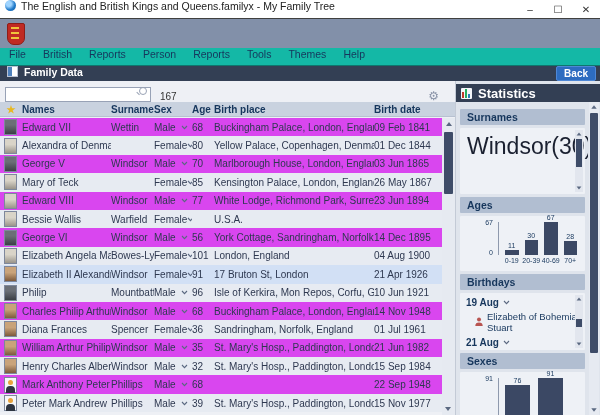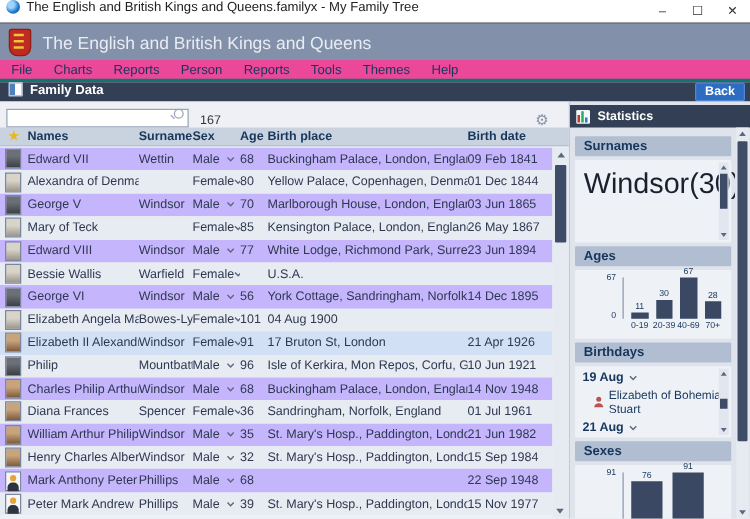--- a/index.html
+++ b/index.html
@@ -16,22 +16,22 @@
   .winbtn{width:28px;display:flex;align-items:center;justify-content:center;
           font-size:10px;color:#333}
   
   .appheader{height:29px;background:#8290a9;display:flex;align-items:center}
   .shield{width:16px;height:20px;margin-left:7px;background:#c02a23;
           border:1px solid #8e1d18;border-radius:2px 2px 7px 7px;position:relative}
   .shield::before{content:"";position:absolute;left:3px;top:3px;width:8px;height:2px;
           background:#f0c43c;box-shadow:0 5px 0 #f0c43c,0 10px 0 #f0c43c}
   .apptitle{color:#e9ecf3;font-size:14px;margin-left:9px;white-space:nowrap}
   
-  .menubar{height:18px;background:#ec4899;display:flex;align-items:center;padding-left:9px;
-           border-bottom:3px solid #0f766e;box-sizing:border-box}
+  .menubar{height:18px;background:#14b8a6;display:flex;align-items:flex-start;padding-left:9px;
+           border-bottom:1px solid #0f766e;box-sizing:border-box}
   .menu-item{font-size:10.5px;color:#16365c;margin-right:17px;white-space:nowrap}
   
   .sectionbar{height:32px;background:#333f54;display:flex;align-items:flex-start;padding:0 4px}
   .fd-icon{width:9px;height:9px;background:#fff;margin-left:3px;position:relative;border:1px solid #b9c2d4}
   .fd-icon::before{content:"";position:absolute;left:0;top:0;width:4px;height:9px;background:#4f81bd}
   .sectionbar .label{font-size:10.5px;font-weight:bold;color:#fff;margin-left:6px}
   .backbtn{margin-left:auto;background:#2d6cc0;border:1px solid #4e87d6;color:#fff;
            font-size:10px;font-weight:bold;padding:0px 7px;height:13px;line-height:13px;border-radius:2px}
   
   .content{position:absolute;top:81px;left:0;right:0;bottom:0;display:flex}
@@ -46,21 +46,21 @@
   .count{font-size:10px;color:#333;margin-left:9px}
   .gear{margin-left:auto;margin-right:16px;color:#8a94a8;font-size:12px;line-height:12px}
   
   .thead{height:15px;background:#c9d2df;display:grid;
          grid-template-columns:22px 89px 43px 38px 22px 160px auto;
          align-items:center;font-size:10px;font-weight:bold;color:#16365c;
          border-bottom:1px solid #b7c1d1;box-sizing:border-box}
   .star{color:#e8b820;font-size:10px;text-align:center}
   .tbody{position:absolute;top:37px;left:0;right:13px;bottom:0;overflow:hidden}
   .row{display:grid;grid-template-columns:22px 89px 43px 38px 22px 160px auto;
-       height:18.4px;align-items:center;font-size:10px;color:#2e3850;background:#c4b5fd}
+       height:18.4px;align-items:center;font-size:10px;color:#2e3850;background:#d946ef}
   .row:nth-child(even){background:#e7ebf2}
   .row.selected{background:#d2e0f5}
   .cell{overflow:hidden;white-space:nowrap;text-overflow:clip}
   .avatar{width:13px;height:16px;margin-left:4px;border:1px solid #7d879c;box-sizing:border-box}
   .avatar.dark{background:linear-gradient(180deg,#6b6f76 0 35%,#3c3f45)}
   .avatar.light{background:linear-gradient(180deg,#d9d4c8 0 40%,#9a948a)}
   .avatar.sepia{background:linear-gradient(180deg,#c9a37a 0 40%,#7d5a3c)}
   .avatar.placeholder{background:#f6f7f9;position:relative}
   .avatar.placeholder::before{content:"";position:absolute;left:3px;top:2px;width:5px;height:5px;border-radius:50%;background:#e8a33d}
   .avatar.placeholder::after{content:"";position:absolute;left:1px;top:8px;width:9px;height:7px;border-radius:4px 4px 0 0;background:#2d3440}
@@ -71,21 +71,21 @@
   .vscroll{position:absolute;top:37px;right:0;width:13px;bottom:0;background:#e6eaf1}
   .vthumb{position:absolute;left:2px;right:2px;background:#3e4c68;border-radius:1px}
   .tri{width:0;height:0;margin:0 auto}
   .tri.up{border-left:3px solid transparent;border-right:3px solid transparent;border-bottom:4px solid #5a6880}
   .tri.down{border-left:3px solid transparent;border-right:3px solid transparent;border-top:4px solid #5a6880}
   
   .stats{flex:1;position:relative;background:#dfe4ec}
   .stats-header{height:18px;background:#333f54;display:flex;align-items:center;margin-top:3px}
   .stats-icon{width:11px;height:11px;background:#f4f6f9;margin-left:5px;position:relative;border-radius:1px}
   .stats-icon i{position:absolute;bottom:1px;width:2px}
-  .stats-title{color:#fff;font-size:10px;font-weight:bold;margin-left:6px}
+  .stats-title{color:#fff;font-size:13px;font-weight:bold;margin-left:6px}
   .stats-body{position:absolute;top:21px;left:0;right:12px;bottom:0;overflow:hidden;padding:4px 3px 16px 4px}
   .sec-h{height:16px;background:#b1bed1;color:#16365c;font-weight:bold;font-size:10.5px;
          display:flex;align-items:center;padding-left:7px;margin:3px 0 3px;border-radius:1px}
   .box{background:#eef1f6;position:relative;border-radius:1px}
   .cloud{height:66px;text-align:center;color:#1a2030;padding:4px 14px 0 4px;box-sizing:border-box;line-height:1.25}
   .cloud span{margin:0 3px;white-space:nowrap}
   .chartbox{height:55px}
   .chart{position:absolute;left:26px;top:6px;right:8px;bottom:4px}
   .plot{position:absolute;left:12px;right:0;top:0;bottom:13px;border-left:1px solid #8e99ad;
         display:flex;align-items:flex-end;gap:6px;padding-left:6px}
@@ -111,26 +111,25 @@
   <span class="titletext">The English and British Kings and Queens.familyx - My Family Tree</span>
   <div class="winctrls">
     <span class="winbtn">–</span>
     <span class="winbtn">☐</span>
     <span class="winbtn">✕</span>
   </div>
 </div>
 
 <div class="appheader">
   <div class="shield"></div>
-  <span class="apptitle">The English and British Kings and Queens</span>
 </div>
 
 <div class="menubar" id="menu-bar">
     <span class="menu-item">File</span>
-    <span class="menu-item">Charts</span>
+    <span class="menu-item">British</span>
     <span class="menu-item">Reports</span>
     <span class="menu-item">Person</span>
     <span class="menu-item">Reports</span>
     <span class="menu-item">Tools</span>
     <span class="menu-item">Themes</span>
     <span class="menu-item">Help</span>
   </div>
 
 <div class="sectionbar">
   <div class="fd-icon"></div>
@@ -276,20 +275,21 @@
           <span class="cell">Bowes-Lyon</span>
           <span class="cell sexcell">
             <span>Female</span>
             <span class="chev">
               <svg width="7" height="5" viewBox="0 0 7 5">
                 <path d="M1 1 L3.5 3.6 L6 1" fill="none" stroke="#5a6880" stroke-width="1.1"></path>
               </svg>
             </span>
           </span>
           <span class="cell">101</span>
+          <span class="cell">London, England</span>
           <span class="cell">04 Aug 1900</span>
         </div>
         <div class="row selected">
           <div class="avatar sepia"></div>
           <span class="cell">Elizabeth II Alexandra Mary</span>
           <span class="cell">Windsor</span>
           <span class="cell sexcell">
             <span>Female</span>
             <span class="chev">
               <svg width="7" height="5" viewBox="0 0 7 5">

